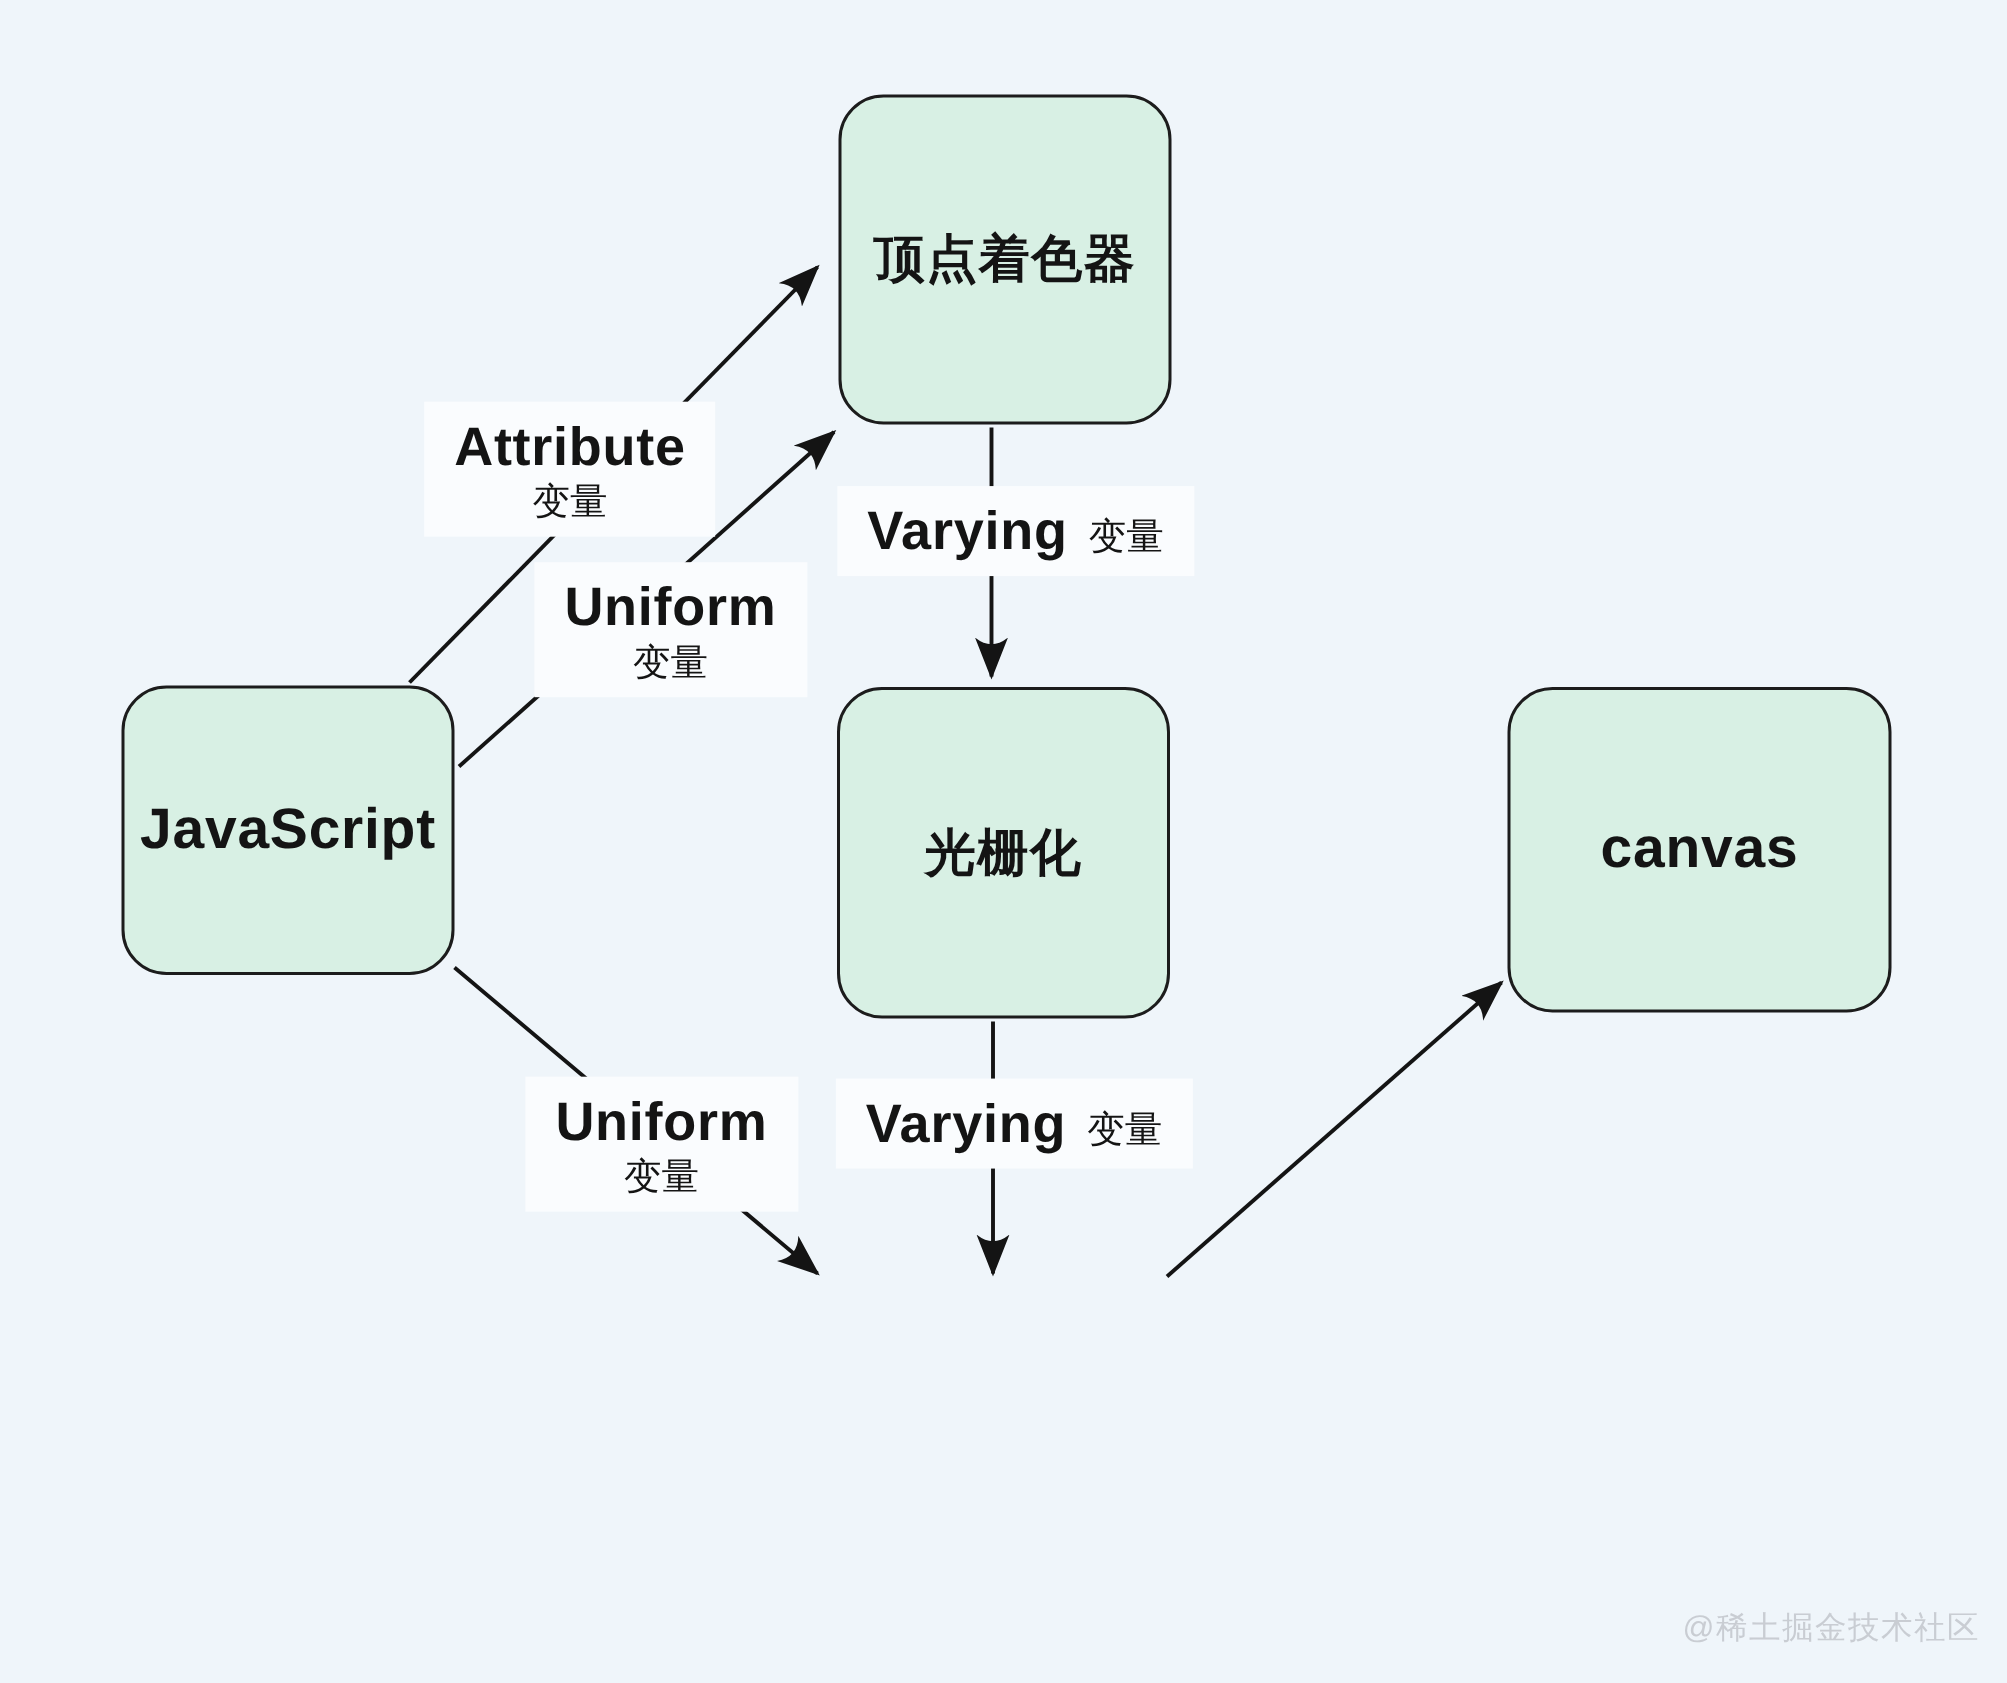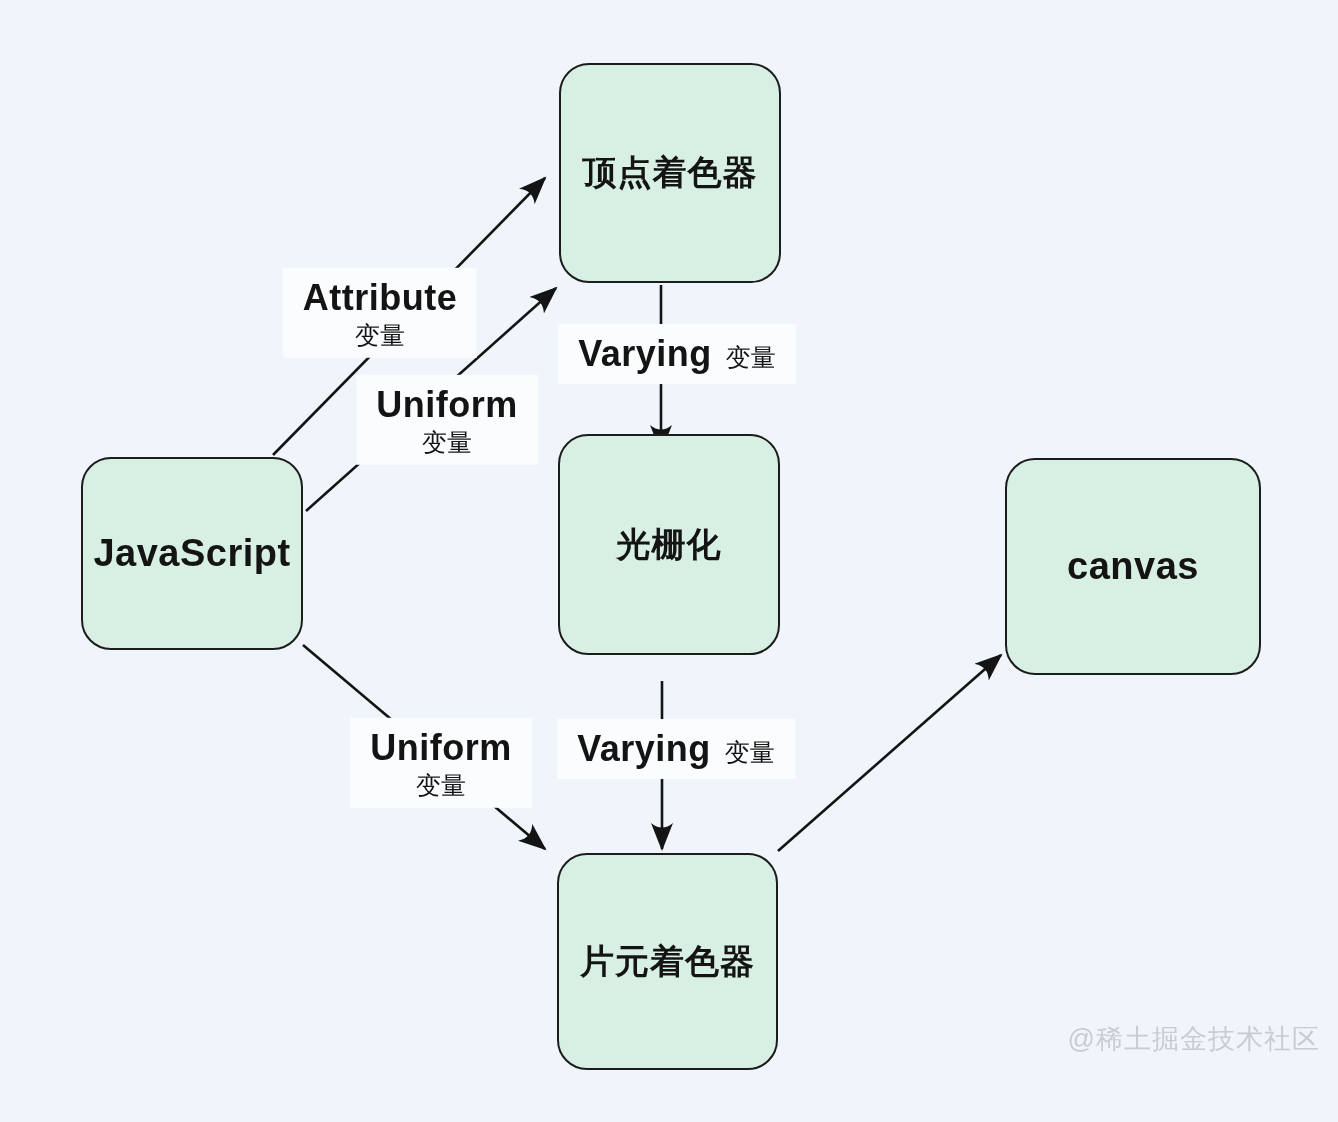--- a/index.html
+++ b/index.html
@@ -61,22 +61,22 @@
   }
   .node.cjk .node-label {
     font-size: 34px;
     font-weight: 700;
     letter-spacing: 1px;
   }
   .watermark {
     position: absolute;
     z-index: 4;
     right: 18px;
-    top: 1021px;
-    font-size: 27px;
+    top: 1071px;
+    font-size: 21px;
     font-weight: 400;
     color: var(--watermark, #c9cdd3);
     letter-spacing: 1px;
     margin-left: 16px;
   }
 </style>
 </head>
 <body>
 
 <div class="stage">
@@ -120,27 +120,24 @@
 
 
   <div class="node cjk" style="left:559px; top:63px; width:222px; height:220px">
     <span class="node-label">顶点着色器</span>
   </div>
 
   <div class="node latin" style="left:81px; top:457px; width:222px; height:193px">
     <span class="node-label">JavaScript</span>
   </div>
 
-  <div class="node cjk" style="left:558px; top:434px; width:222px; height:221px">
+  <div class="node cjk" style="left:558px; top:458px; width:222px; height:221px">
     <span class="node-label">光栅化</span>
   </div>
 
   <div class="node latin" style="left:1005px; top:458px; width:256px; height:217px">
     <span class="node-label">canvas</span>
   </div>
 
-  <div class="node cjk" style="left:557px; top:853px; width:221px; height:217px">
-    <span class="node-label">片元着色器</span>
-  </div>
 
   <div class="watermark">@稀土掘金技术社区</div>
 
 </div>
 
 </body></html>

